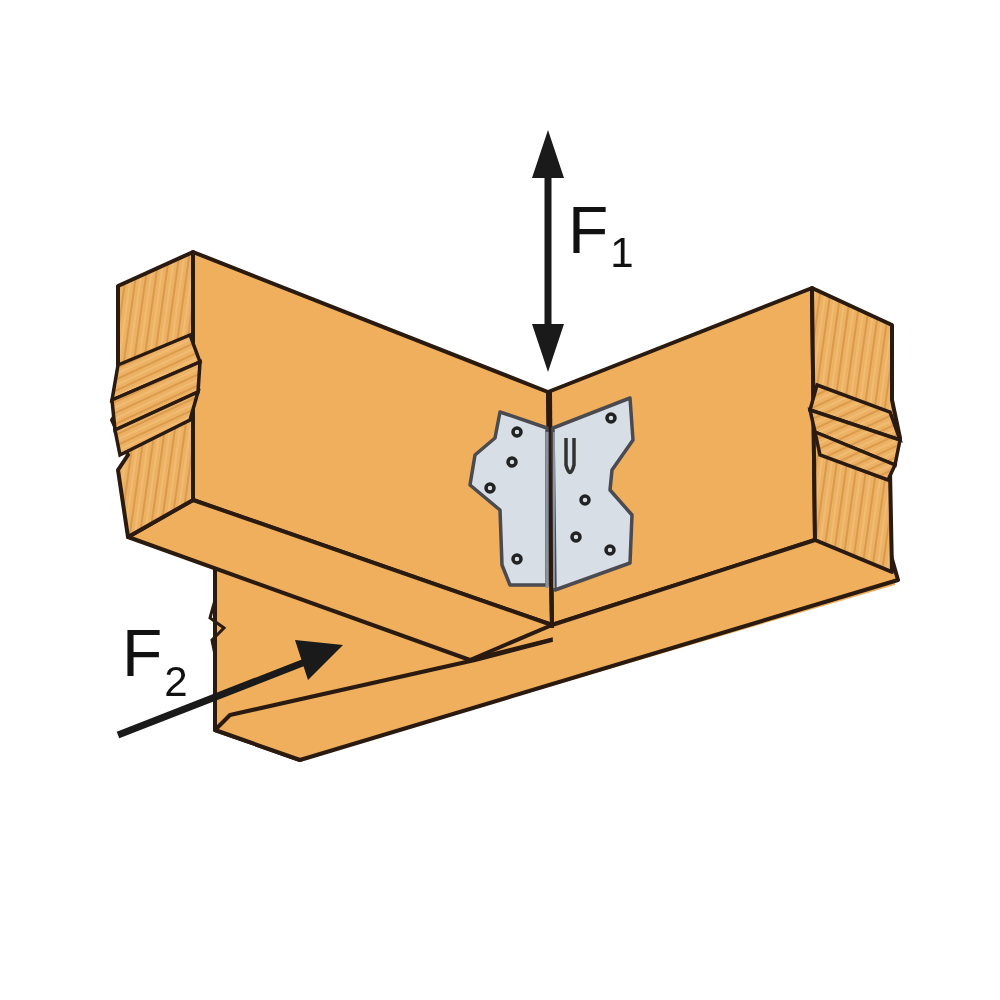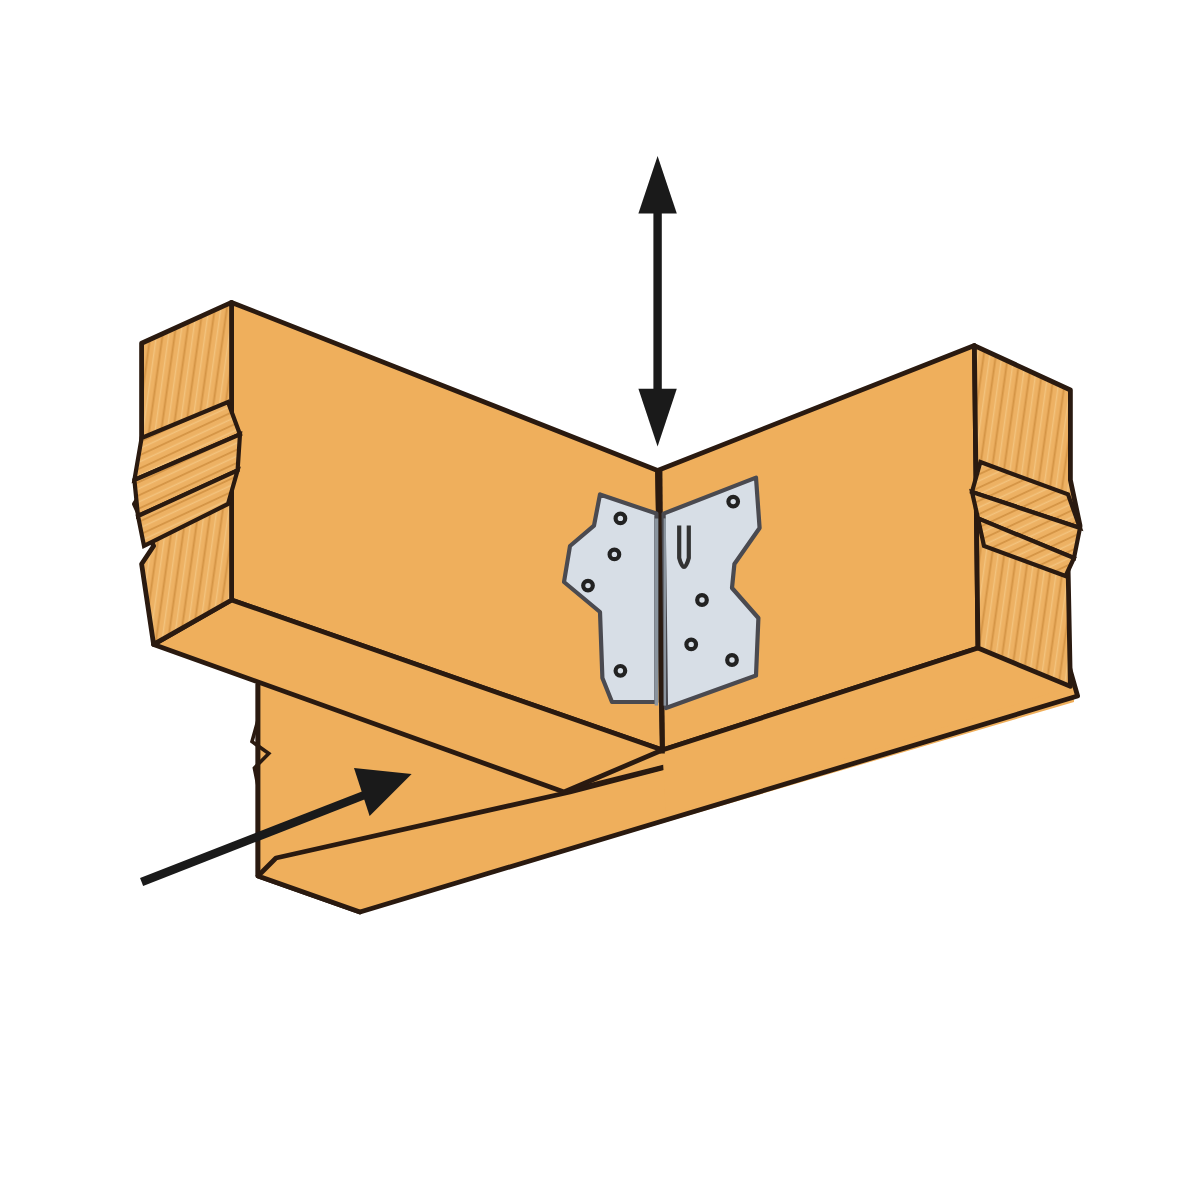--- a/index.html
+++ b/index.html
@@ -106,13 +106,19 @@
       <polygon points="548,130 532,178 564,178" fill="#1A1A1A"></polygon>
       <polygon points="548,372 532,324 564,324" fill="#1A1A1A"></polygon>
     </g>
 
     <g>
       <line x1="118" y1="735" x2="305" y2="662" stroke="#1A1A1A" stroke-width="7"></line>
       <polygon points="343,645 295,640 308,680" fill="#1A1A1A"></polygon>
     </g>
   </svg>
 
+  <div id="f1-label" class="label">
+    <span class="main">F</span><span class="sub">1</span>
+  </div>
+  <div id="f2-label" class="label">
+    <span class="main">F</span><span class="sub">2</span>
+  </div>
 </div>
 
 </body></html>

